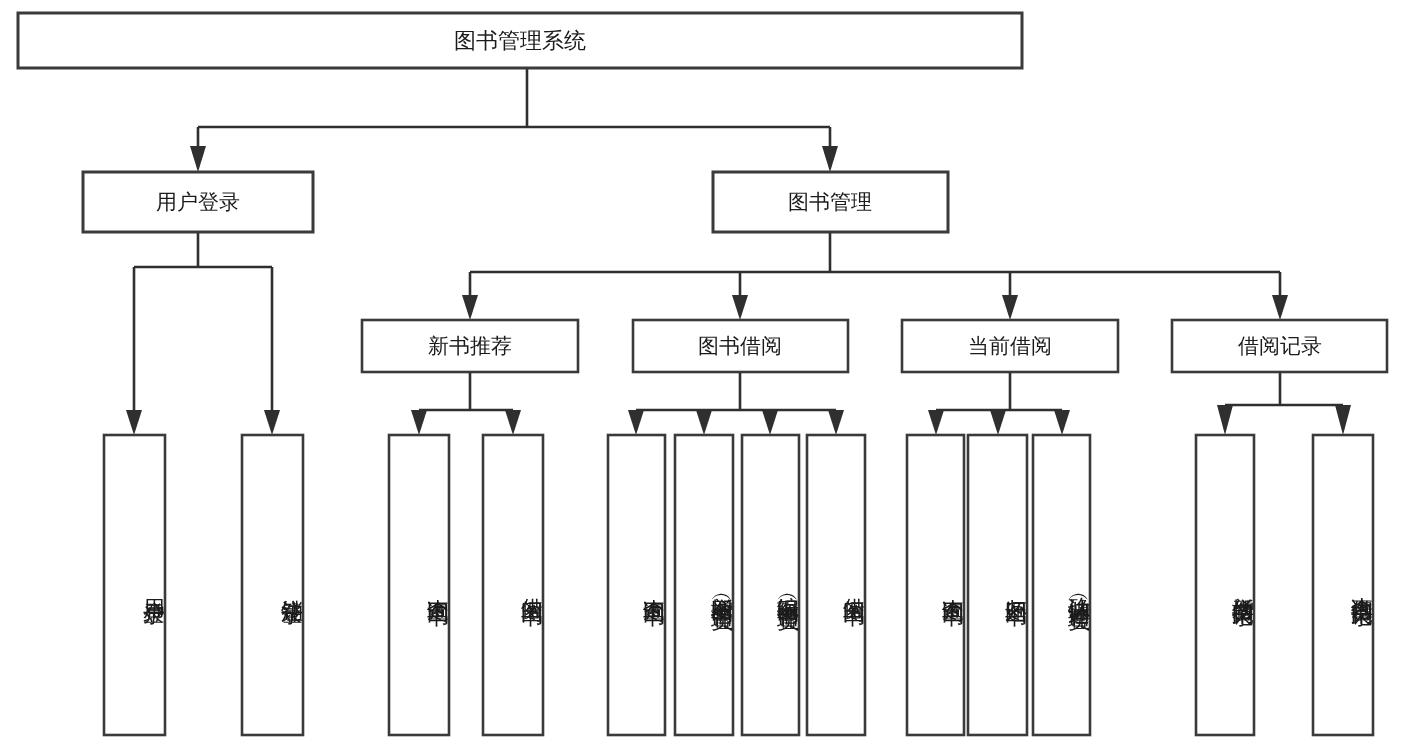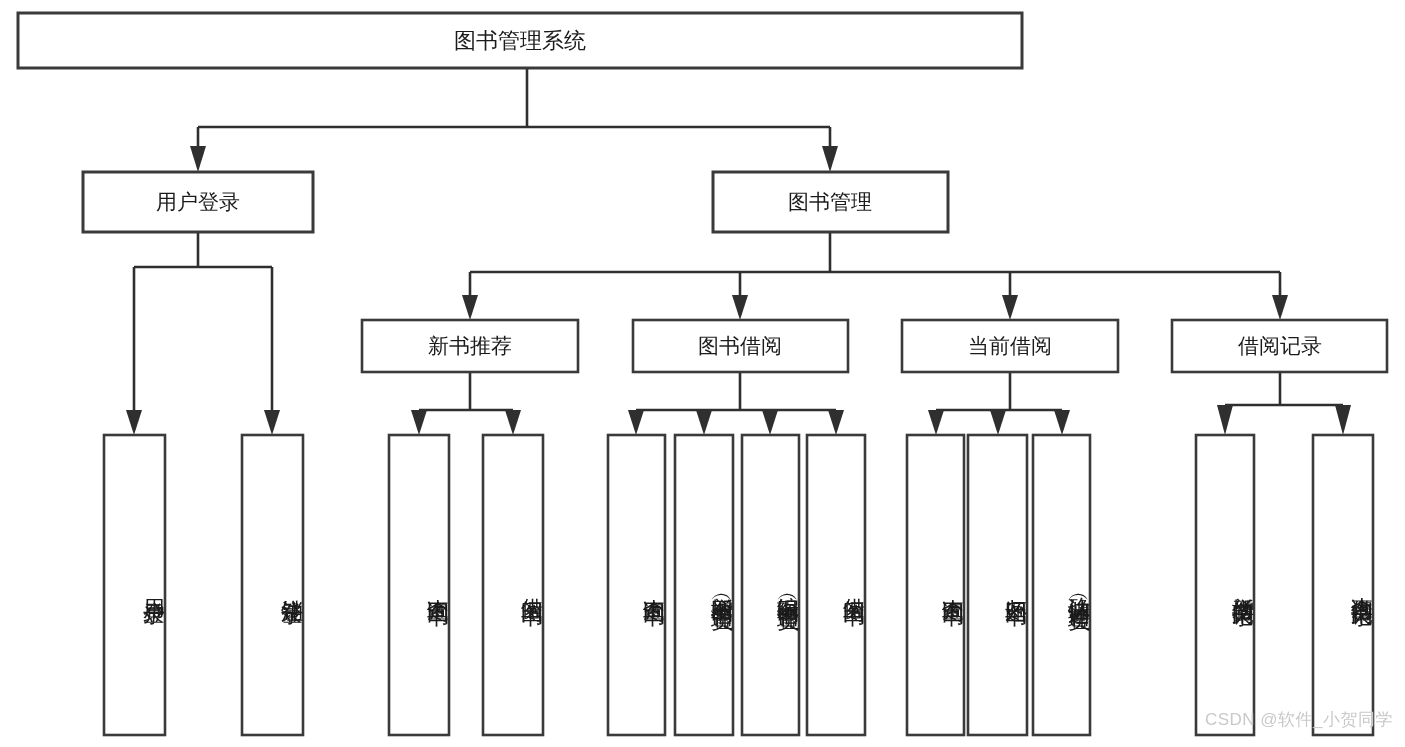--- a/index.html
+++ b/index.html
@@ -212,15 +212,14 @@
   <div class="leaf-label" style="left:608px; top:435px; width:57px; height:300px;">查询图书</div>
   <div class="leaf-label" style="left:675px; top:440px; width:58px; height:295px;">新增图书（管理员）</div>
   <div class="leaf-label" style="left:742px; top:440px; width:57px; height:295px;">编辑图书（管理员）</div>
   <div class="leaf-label" style="left:807px; top:435px; width:58px; height:300px;">借阅图书</div>
   <div class="leaf-label" style="left:907px; top:435px; width:57px; height:300px;">查询图书</div>
   <div class="leaf-label" style="left:968px; top:435px; width:59px; height:300px;">归还图书</div>
   <div class="leaf-label" style="left:1033px; top:440px; width:57px; height:295px;">确认归还（管理员）</div>
   <div class="leaf-label" style="left:1196px; top:435px; width:58px; height:300px;">新增借阅记录</div>
   <div class="leaf-label" style="left:1313px; top:435px; width:60px; height:300px;">查询借阅记录</div>
 
-  <div class="watermark">CSDN @软件_小贺同学</div>
 
 </div>
 
 </body></html>

